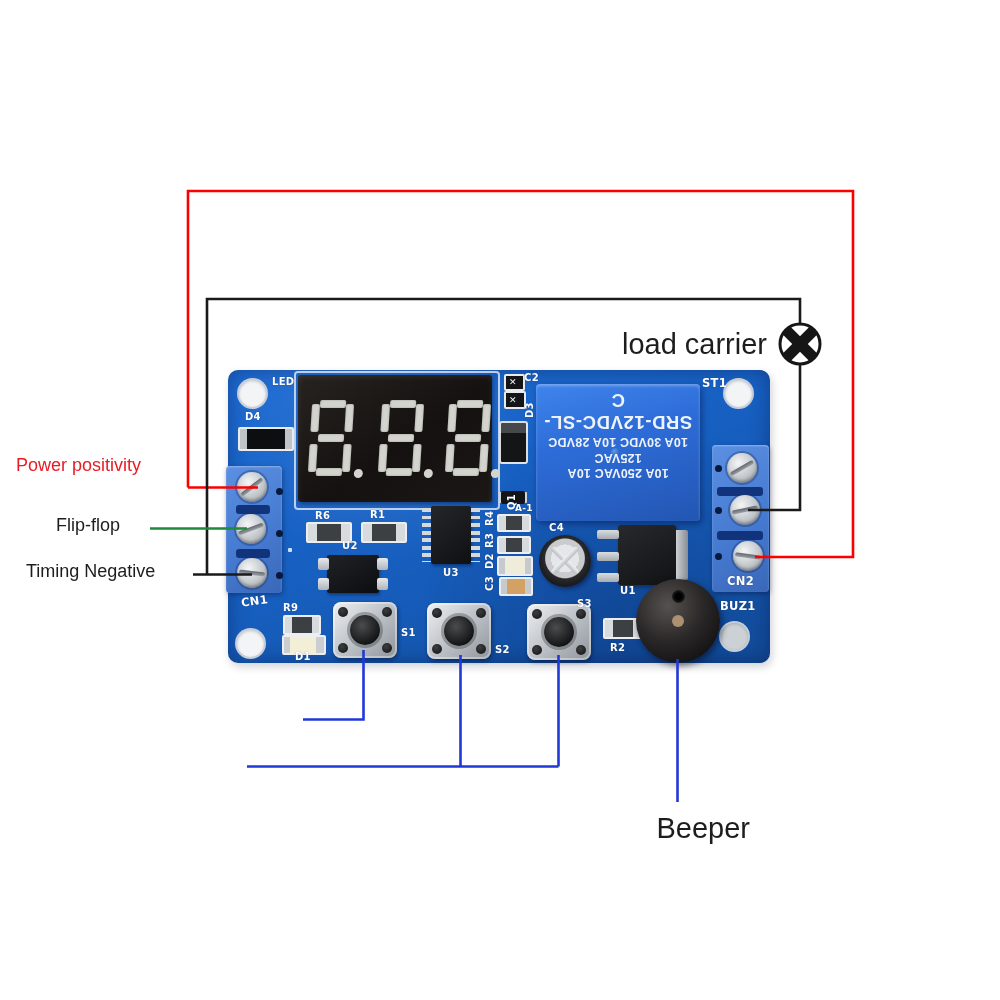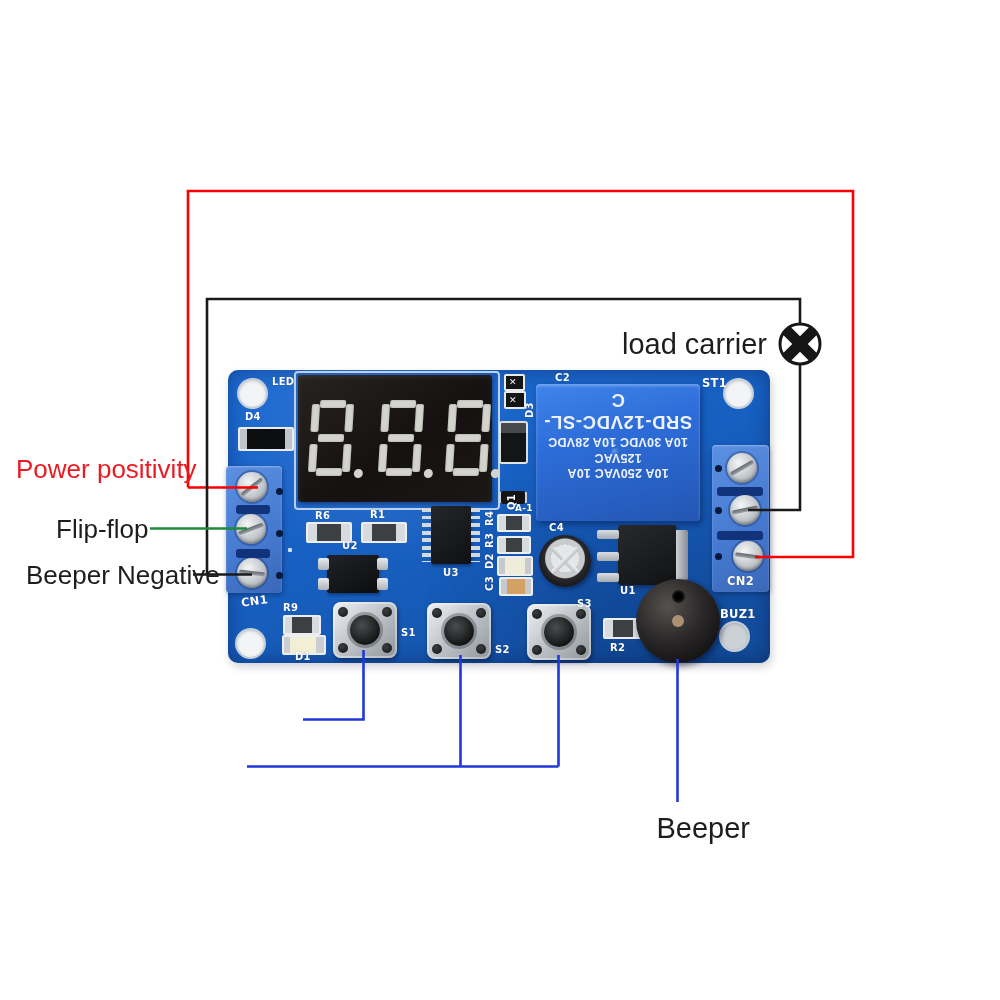--- a/index.html
+++ b/index.html
@@ -1,20 +1,20 @@
 <!DOCTYPE html>
 <html><head>
 <meta charset="utf-8">
 <style>
   html,body{margin:0;padding:0;background:#fff;}
   .canvas{position:relative;width:1000px;height:1000px;background:#ffffff;overflow:hidden;
           font-family:"Liberation Sans",sans-serif;}
 
   
-  .ann{position:absolute;color:#1d1d1f;font-size:26px;line-height:1.15;white-space:nowrap;}
+  .ann{position:absolute;color:#1d1d1f;font-size:18px;line-height:1.15;white-space:nowrap;}
   .ann.big{font-size:29px;}
   #ann-load{left:555px;top:328px;width:212px;text-align:right;}
   #ann-pos{left:16px;top:455px;}
   #ann-flip{left:56px;top:515px;}
   #ann-neg{left:26px;top:561px;}
   #ann-mode{left:128px;top:706px;width:167px;text-align:right;}
   #ann-timing{left:54px;top:753px;}
   #ann-beeper{left:618px;top:812px;width:132px;text-align:right;}
 
   
@@ -279,21 +279,21 @@
         <span class="bdot tr"></span>
       <span class="bdot bl"></span>
         <span class="bdot br"></span>
       <span class="bcap"></span>
     </div>
 
     <div class="buzzer"></div>
 
     <span class="silk" style="left:44px;top:6px;">LED</span>
     <span class="silk" style="left:17px;top:41px;">D4</span>
-    <span class="silk" style="left:287px;top:2px;padding-left:40px;">C2</span>
+    <span class="silk" style="left:296px;top:2px;">C2</span>
     <span class="silk rot" style="left:296px;top:48px;">D3</span>
     <span class="silk" style="left:87px;top:140px;">R6</span>
     <span class="silk" style="left:142px;top:139px;">R1</span>
     <span class="silk" style="left:114px;top:170px;">U2</span>
     <span class="silk" style="left:215px;top:197px;">U3</span>
     <span class="silk rot" style="left:278px;top:140px;">Q1</span>
     <span class="silk" style="left:287px;top:133px;font-size:9px;">A-1</span>
     <span class="silk rot" style="left:256px;top:156px;">R4</span>
     <span class="silk rot" style="left:256px;top:178px;">R3</span>
     <span class="silk rot" style="left:256px;top:199px;">D2</span>
@@ -302,21 +302,21 @@
     <span class="silk" style="left:392px;top:215px;">U1</span>
     <span class="silk md" style="left:474px;top:6px;">ST1</span>
     <span class="silk md" style="left:13px;top:224px;transform:rotate(-8deg);">CN1</span>
     <span class="silk md" style="left:499px;top:204px;z-index:3;">CN2</span>
     <span class="silk" style="left:55px;top:232px;">R9</span>
     <span class="silk" style="left:67px;top:281px;">D1</span>
     <span class="silk" style="left:173px;top:257px;">S1</span>
     <span class="silk" style="left:267px;top:274px;">S2</span>
     <span class="silk" style="left:349px;top:228px;">S3</span>
     <span class="silk" style="left:382px;top:272px;">R2</span>
-    <span class="silk md" style="left:492px;top:229px;margin-top:8px;">BUZ1</span>
+    <span class="silk md" style="left:492px;top:229px;">BUZ1</span>
   </div>
 
   <svg class="wires" width="1000" height="1000" viewBox="0 0 1000 1000">
     <defs>
       <clipPath id="lampclip">
           <circle cx="800" cy="344" r="20"></circle>
         </clipPath>
     </defs>
     <path d="M258 487.5 H188 M188 487.5 V191 H853 V557 H755" fill="none" stroke="#fb0000" stroke-width="2.6"></path>
     <path d="M193 574.5 H252 M207 574.5 V299 H800 V323.5 M800 364.5 V510 H748" fill="none" stroke="#1a1a1a" stroke-width="2.6"></path>
@@ -329,16 +329,16 @@
       <g clip-path="url(#lampclip)">
         <line x1="783" y1="327" x2="817" y2="361" stroke="#161616" stroke-width="11"></line>
         <line x1="817" y1="327" x2="783" y2="361" stroke="#161616" stroke-width="11"></line>
       </g>
     </g>
   </svg>
 
   <div class="ann big" id="ann-load">load carrier</div>
   <div class="ann" id="ann-pos" style="color: rgb(234, 27, 35);">Power positivity</div>
   <div class="ann" id="ann-flip">Flip-flop</div>
-  <div class="ann" id="ann-neg">Beeper Negative</div>
+  <div class="ann" id="ann-neg">Timing Negative</div>
   <div class="ann big" id="ann-beeper">Beeper</div>
 
 </div>
 
 </body></html>

